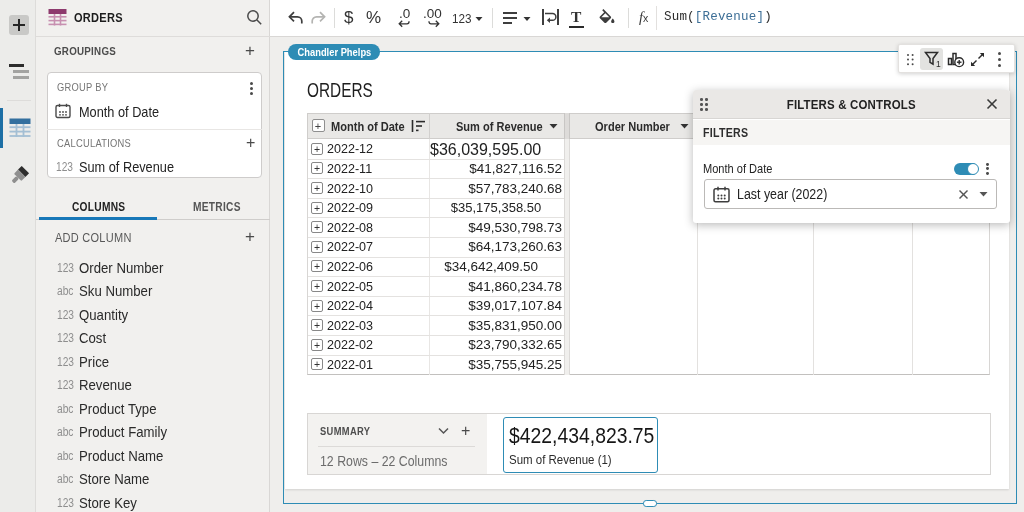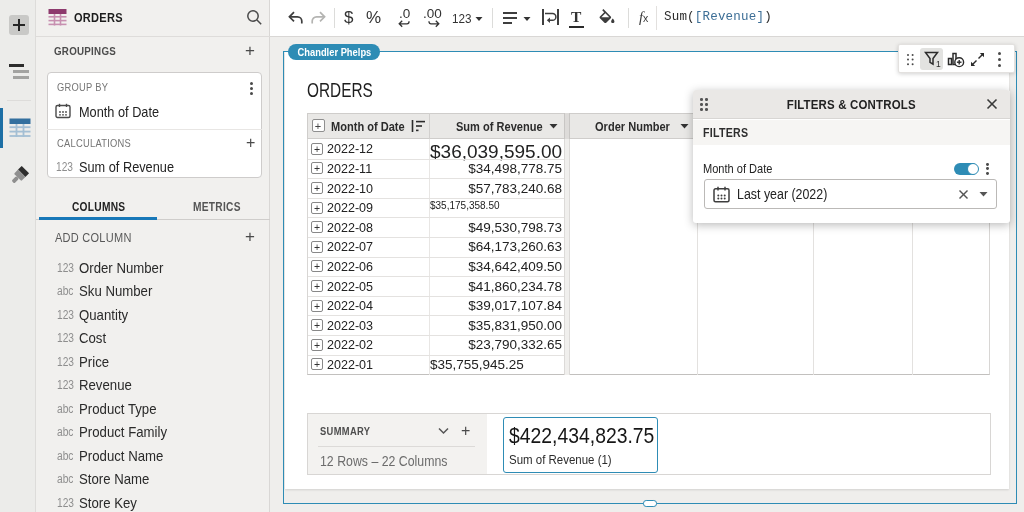--- a/index.html
+++ b/index.html
@@ -272,57 +272,57 @@
 <div class="a" style="left:812.5px;top:139px;width:1px;height:236px;background:#e3e1df"></div>
 <div class="a" style="left:912px;top:139px;width:1px;height:236px;background:#e3e1df"></div>
 
 <div class="a" style="left:331px;top:118.5px;font-size:13px;color:#2b2b2b;white-space:nowrap;font-weight:bold;transform:scaleX(0.85);transform-origin:0 50%">Month of Date</div>
 <div class="a" style="left:455.5px;top:118.5px;font-size:13px;color:#2b2b2b;white-space:nowrap;font-weight:bold;transform:scaleX(0.85);transform-origin:0 50%">Sum of Revenue</div>
 <div class="a" style="left:594.5px;top:118.5px;font-size:13px;color:#2b2b2b;white-space:nowrap;font-weight:bold;transform:scaleX(0.85);transform-origin:0 50%">Order Number</div>
 <div class="a" style="left:311px;top:142.8px;width:12px;height:12px;background:#fff;border:1px solid #888;border-radius:2px;display:flex;align-items:center;justify-content:center">
     <span style="font-size:10.5px;color:#333;line-height:0">+</span>
   </div>
 <div class="a" style="left:327px;top:141.3px;font-size:13.5px;color:#222;white-space:nowrap;transform:scaleX(0.93);transform-origin:0 50%">2022-12</div>
-<div class="a" style="left:430px;top:141.3px;width:132px;font-size:19px;color:#222;text-align:center">$36,039,595.00</div>
+<div class="a" style="left:430px;top:141.3px;width:132px;font-size:16px;color:#222;text-align:left">$36,039,595.00</div>
 <div class="a" style="left:308px;top:158.6px;width:256px;height:1px;background:#e4e2e0"></div>
 <div class="a" style="left:311px;top:162.4px;width:12px;height:12px;background:#fff;border:1px solid #888;border-radius:2px;display:flex;align-items:center;justify-content:center">
     <span style="font-size:10.5px;color:#333;line-height:0">+</span>
   </div>
 <div class="a" style="left:327px;top:160.9px;font-size:13.5px;color:#222;white-space:nowrap;transform:scaleX(0.93);transform-origin:0 50%">2022-11</div>
-<div class="a" style="left:430px;top:160.9px;width:132px;font-size:13.5px;color:#222;text-align:right">$34,498,778.75</div>
+<div class="a" style="left:430px;top:160.9px;width:132px;font-size:13.5px;color:#222;text-align:right">$41,827,116.52</div>
 <div class="a" style="left:308px;top:178.2px;width:256px;height:1px;background:#e4e2e0"></div>
 <div class="a" style="left:311px;top:182.0px;width:12px;height:12px;background:#fff;border:1px solid #888;border-radius:2px;display:flex;align-items:center;justify-content:center">
     <span style="font-size:10.5px;color:#333;line-height:0">+</span>
   </div>
 <div class="a" style="left:327px;top:180.5px;font-size:13.5px;color:#222;white-space:nowrap;transform:scaleX(0.93);transform-origin:0 50%">2022-10</div>
 <div class="a" style="left:430px;top:180.5px;width:132px;font-size:13.5px;color:#222;text-align:right">$57,783,240.68</div>
 <div class="a" style="left:308px;top:197.8px;width:256px;height:1px;background:#e4e2e0"></div>
 <div class="a" style="left:311px;top:201.6px;width:12px;height:12px;background:#fff;border:1px solid #888;border-radius:2px;display:flex;align-items:center;justify-content:center">
     <span style="font-size:10.5px;color:#333;line-height:0">+</span>
   </div>
 <div class="a" style="left:327px;top:200.10000000000002px;font-size:13.5px;color:#222;white-space:nowrap;transform:scaleX(0.93);transform-origin:0 50%">2022-09</div>
-<div class="a" style="left:430px;top:200.1px;width:132px;font-size:10px;color:#222;text-align:left">$35,175,358.50</div>
+<div class="a" style="left:430px;top:200.1px;width:132px;font-size:13px;color:#222;text-align:center">$35,175,358.50</div>
 <div class="a" style="left:308px;top:217.4px;width:256px;height:1px;background:#e4e2e0"></div>
 <div class="a" style="left:311px;top:221.2px;width:12px;height:12px;background:#fff;border:1px solid #888;border-radius:2px;display:flex;align-items:center;justify-content:center">
     <span style="font-size:10.5px;color:#333;line-height:0">+</span>
   </div>
 <div class="a" style="left:327px;top:219.70000000000002px;font-size:13.5px;color:#222;white-space:nowrap;transform:scaleX(0.93);transform-origin:0 50%">2022-08</div>
 <div class="a" style="left:430px;top:219.7px;width:132px;font-size:13.5px;color:#222;text-align:right">$49,530,798.73</div>
 <div class="a" style="left:308px;top:237.0px;width:256px;height:1px;background:#e4e2e0"></div>
 <div class="a" style="left:311px;top:240.8px;width:12px;height:12px;background:#fff;border:1px solid #888;border-radius:2px;display:flex;align-items:center;justify-content:center">
     <span style="font-size:10.5px;color:#333;line-height:0">+</span>
   </div>
 <div class="a" style="left:327px;top:239.3px;font-size:13.5px;color:#222;white-space:nowrap;transform:scaleX(0.93);transform-origin:0 50%">2022-07</div>
 <div class="a" style="left:430px;top:239.3px;width:132px;font-size:13.5px;color:#222;text-align:right">$64,173,260.63</div>
 <div class="a" style="left:308px;top:256.6px;width:256px;height:1px;background:#e4e2e0"></div>
 <div class="a" style="left:311px;top:260.4px;width:12px;height:12px;background:#fff;border:1px solid #888;border-radius:2px;display:flex;align-items:center;justify-content:center">
     <span style="font-size:10.5px;color:#333;line-height:0">+</span>
   </div>
 <div class="a" style="left:327px;top:258.90000000000003px;font-size:13.5px;color:#222;white-space:nowrap;transform:scaleX(0.93);transform-origin:0 50%">2022-06</div>
-<div class="a" style="left:430px;top:258.9px;width:132px;font-size:13.5px;color:#222;text-align:right">$34,642,409.50</div>
+<div class="a" style="left:406px;top:258.9px;width:132px;font-size:13.5px;color:#222;text-align:right">$34,642,409.50</div>
 <div class="a" style="left:308px;top:276.2px;width:256px;height:1px;background:#e4e2e0"></div>
 <div class="a" style="left:311px;top:280.0px;width:12px;height:12px;background:#fff;border:1px solid #888;border-radius:2px;display:flex;align-items:center;justify-content:center">
     <span style="font-size:10.5px;color:#333;line-height:0">+</span>
   </div>
 <div class="a" style="left:327px;top:278.50000000000006px;font-size:13.5px;color:#222;white-space:nowrap;transform:scaleX(0.93);transform-origin:0 50%">2022-05</div>
 <div class="a" style="left:430px;top:278.5px;width:132px;font-size:13.5px;color:#222;text-align:right">$41,860,234.78</div>
 <div class="a" style="left:308px;top:295.8px;width:256px;height:1px;background:#e4e2e0"></div>
 <div class="a" style="left:311px;top:299.6px;width:12px;height:12px;background:#fff;border:1px solid #888;border-radius:2px;display:flex;align-items:center;justify-content:center">
     <span style="font-size:10.5px;color:#333;line-height:0">+</span>
   </div>
@@ -338,21 +338,21 @@
 <div class="a" style="left:311px;top:338.8px;width:12px;height:12px;background:#fff;border:1px solid #888;border-radius:2px;display:flex;align-items:center;justify-content:center">
     <span style="font-size:10.5px;color:#333;line-height:0">+</span>
   </div>
 <div class="a" style="left:327px;top:337.3px;font-size:13.5px;color:#222;white-space:nowrap;transform:scaleX(0.93);transform-origin:0 50%">2022-02</div>
 <div class="a" style="left:430px;top:337.3px;width:132px;font-size:13.5px;color:#222;text-align:right">$23,790,332.65</div>
 <div class="a" style="left:308px;top:354.6px;width:256px;height:1px;background:#e4e2e0"></div>
 <div class="a" style="left:311px;top:358.4px;width:12px;height:12px;background:#fff;border:1px solid #888;border-radius:2px;display:flex;align-items:center;justify-content:center">
     <span style="font-size:10.5px;color:#333;line-height:0">+</span>
   </div>
 <div class="a" style="left:327px;top:356.90000000000003px;font-size:13.5px;color:#222;white-space:nowrap;transform:scaleX(0.93);transform-origin:0 50%">2022-01</div>
-<div class="a" style="left:430px;top:356.9px;width:132px;font-size:13.5px;color:#222;">$35,755,945.25</div>
+<div class="a" style="left:430px;top:356.9px;width:132px;font-size:13.5px;color:#222;text-align:right">$35,755,945.25</div>
 
 <div class="a" style="left:307px;top:412.5px;width:684px;height:62.5px;background:#fff;border:1px solid #d8d6d4"></div>
 <div class="a" style="left:308px;top:413.5px;width:179px;height:60.5px;background:#f3f2f0"></div>
 <div class="a" style="left:318px;top:445.5px;width:157px;height:1px;background:#dcdad8"></div>
 <div class="a" style="left:438px;top:427px">
     <svg width="11" height="8" viewBox="0 0 11 8">
       <path d="M1 1.5 L5.5 6 L10 1.5" fill="none" stroke="#555" stroke-width="1.5"></path>
     </svg>
   </div>
 <div class="a" style="left:503px;top:417px;width:155px;height:56px;background:#fff;border:1.4px solid #2e8cb5;border-radius:3px"></div>

